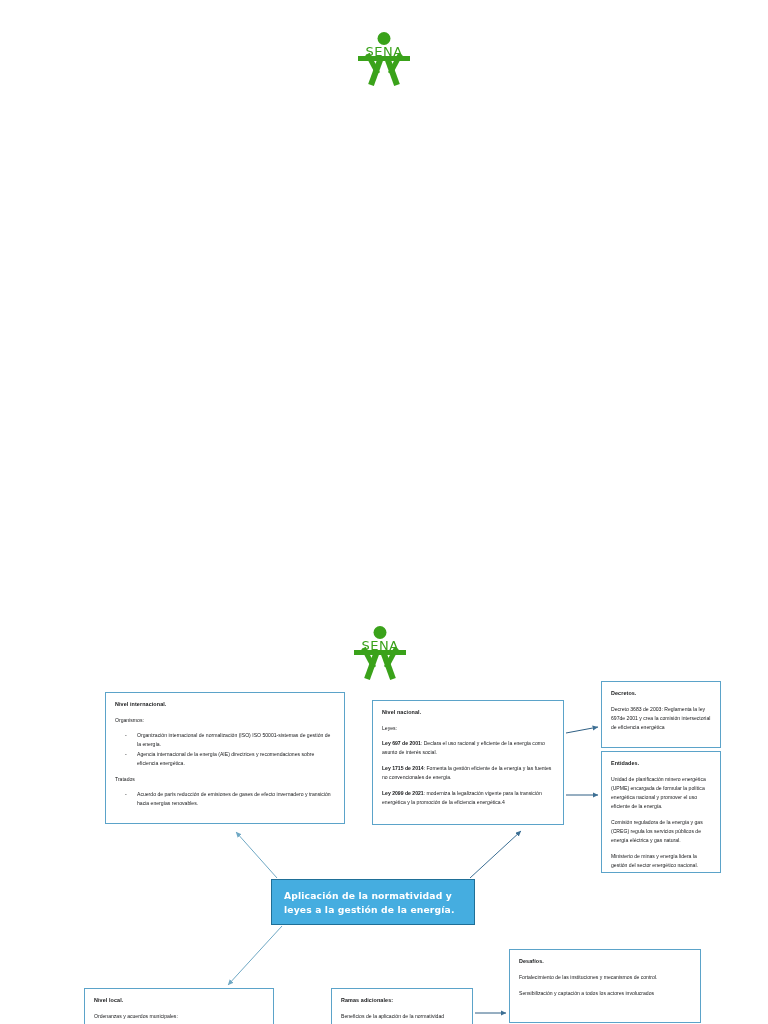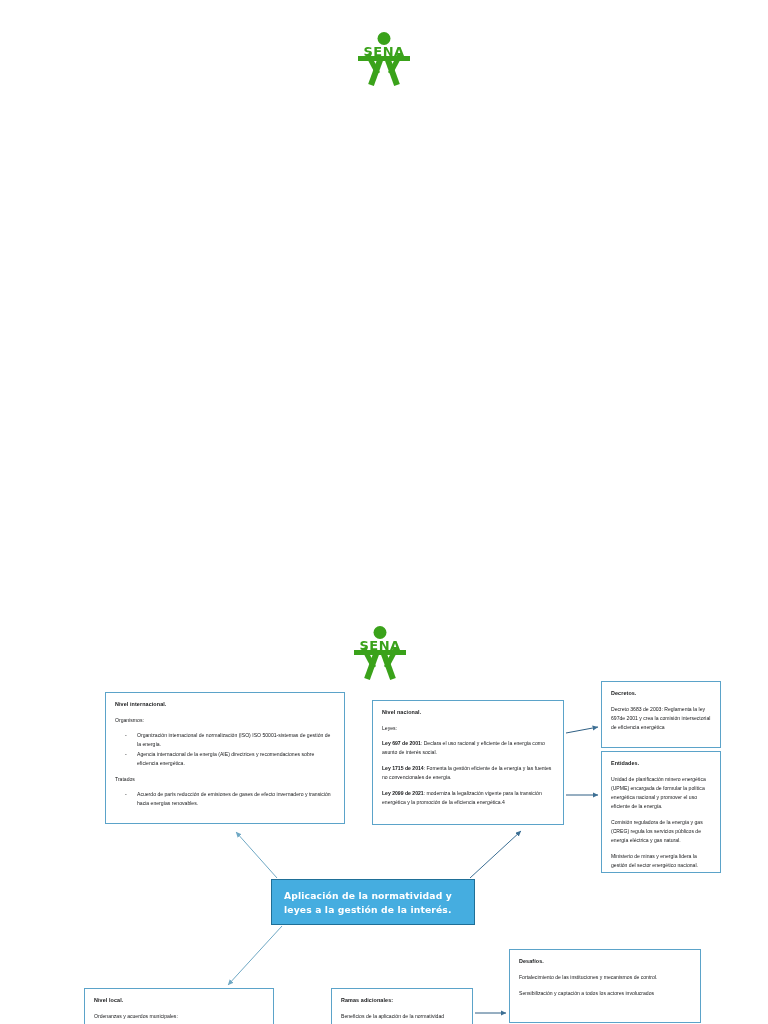--- a/index.html
+++ b/index.html
@@ -36,21 +36,21 @@
     height: 13px;
     border-radius: 50%;
     background: #3aa21a;
   }
   .sena-logo .word {
     position: absolute;
     left: 50%;
     top: 15px;
     transform: translateX(-50%);
     font-family: "DejaVu Sans", sans-serif;
-    font-weight: 700;
+    font-weight: 400;
     font-size: 13px;
     letter-spacing: 0.5px;
     color: #3aa21a;
     line-height: 1;
     z-index: 3;
   }
   .sena-logo .bar {
     position: absolute;
     left: 2px;
     top: 26px;
@@ -247,15 +247,15 @@
     <div class="title">Ramas adicionales:</div>
     <p>Beneficios de la aplicación de la normatividad</p>
   </div>
 
   <div class="node" id="node-desafios">
     <div class="title">Desafíos.</div>
     <p>Fortalecimiento de las instituciones y mecanismos de control.</p>
     <p>Sensibilización y captación a todos los actores involucrados</p>
   </div>
 
-  <div class="central">Aplicación de la normatividad y leyes a la gestión de la interés.</div>
+  <div class="central">Aplicación de la normatividad y leyes a la gestión de la energía.</div>
 
 </div>
 
 </body></html>

